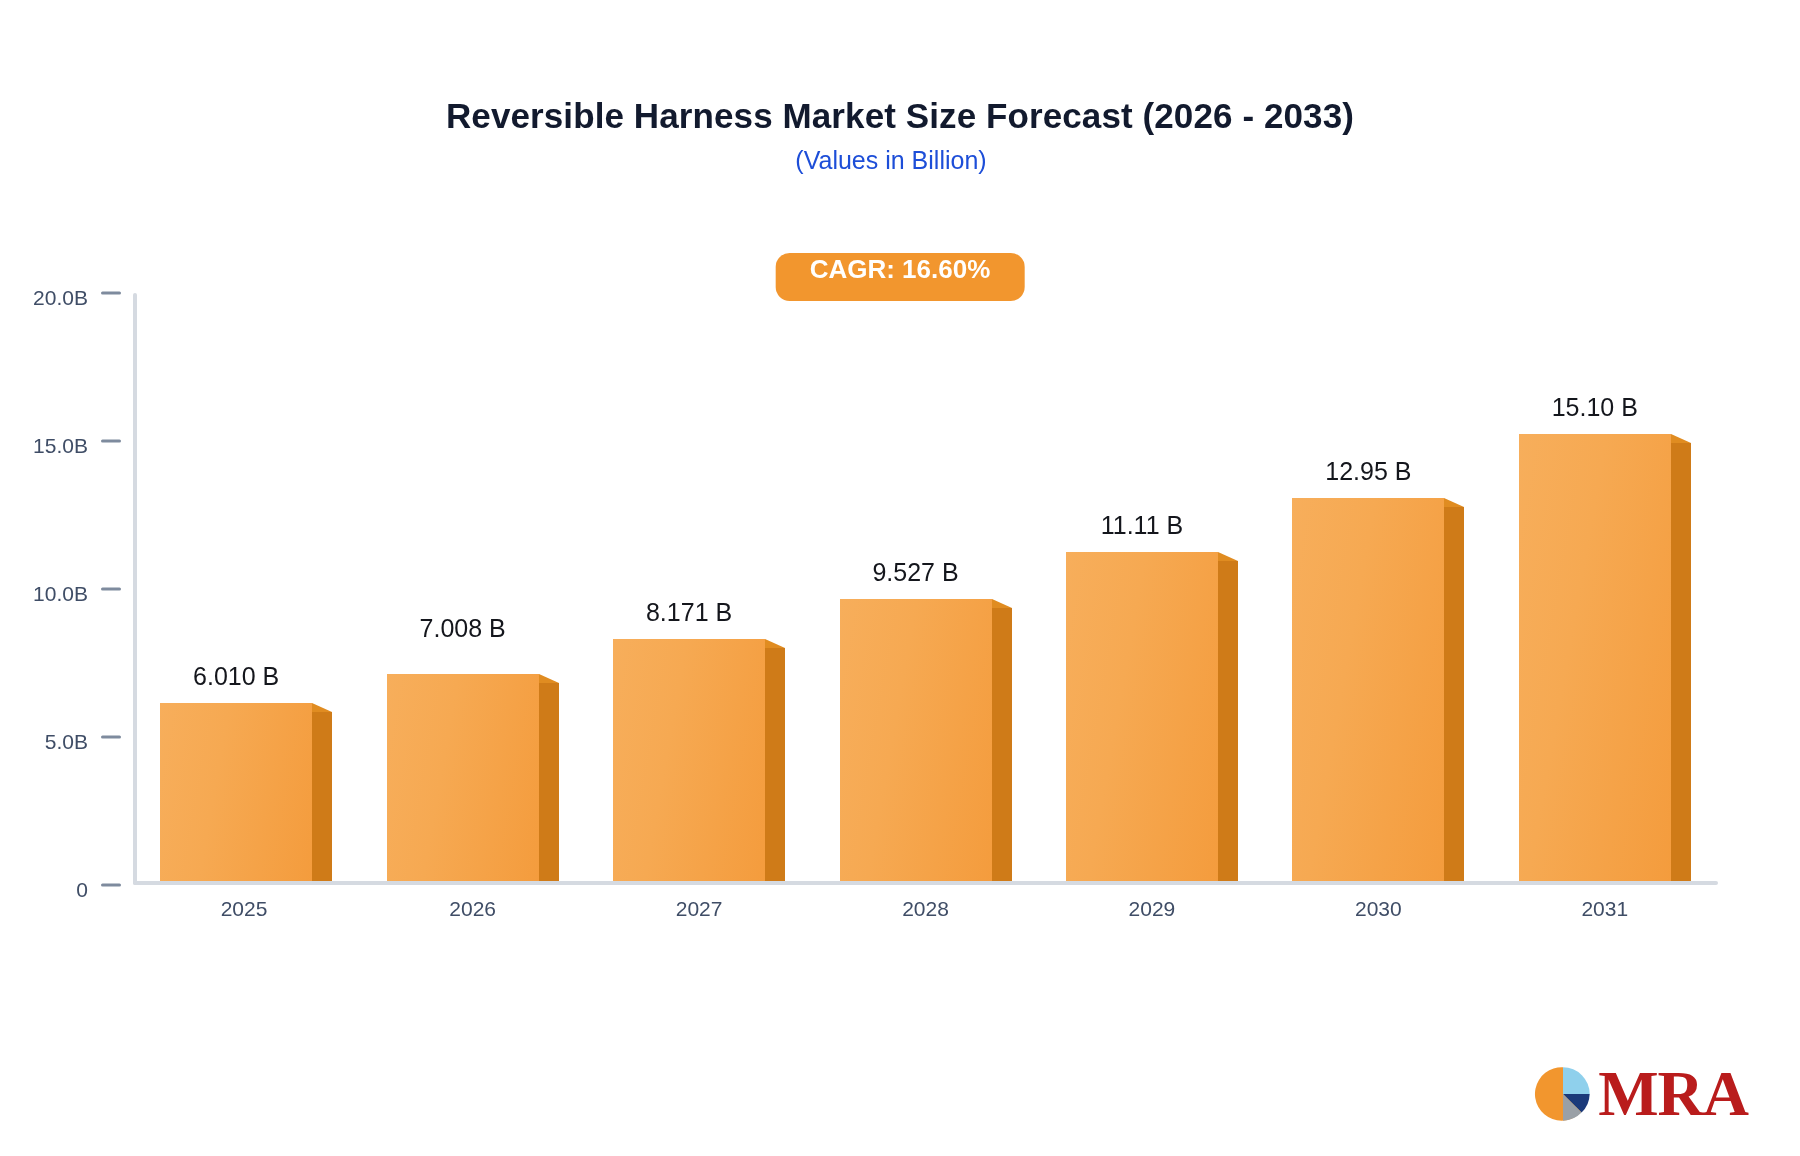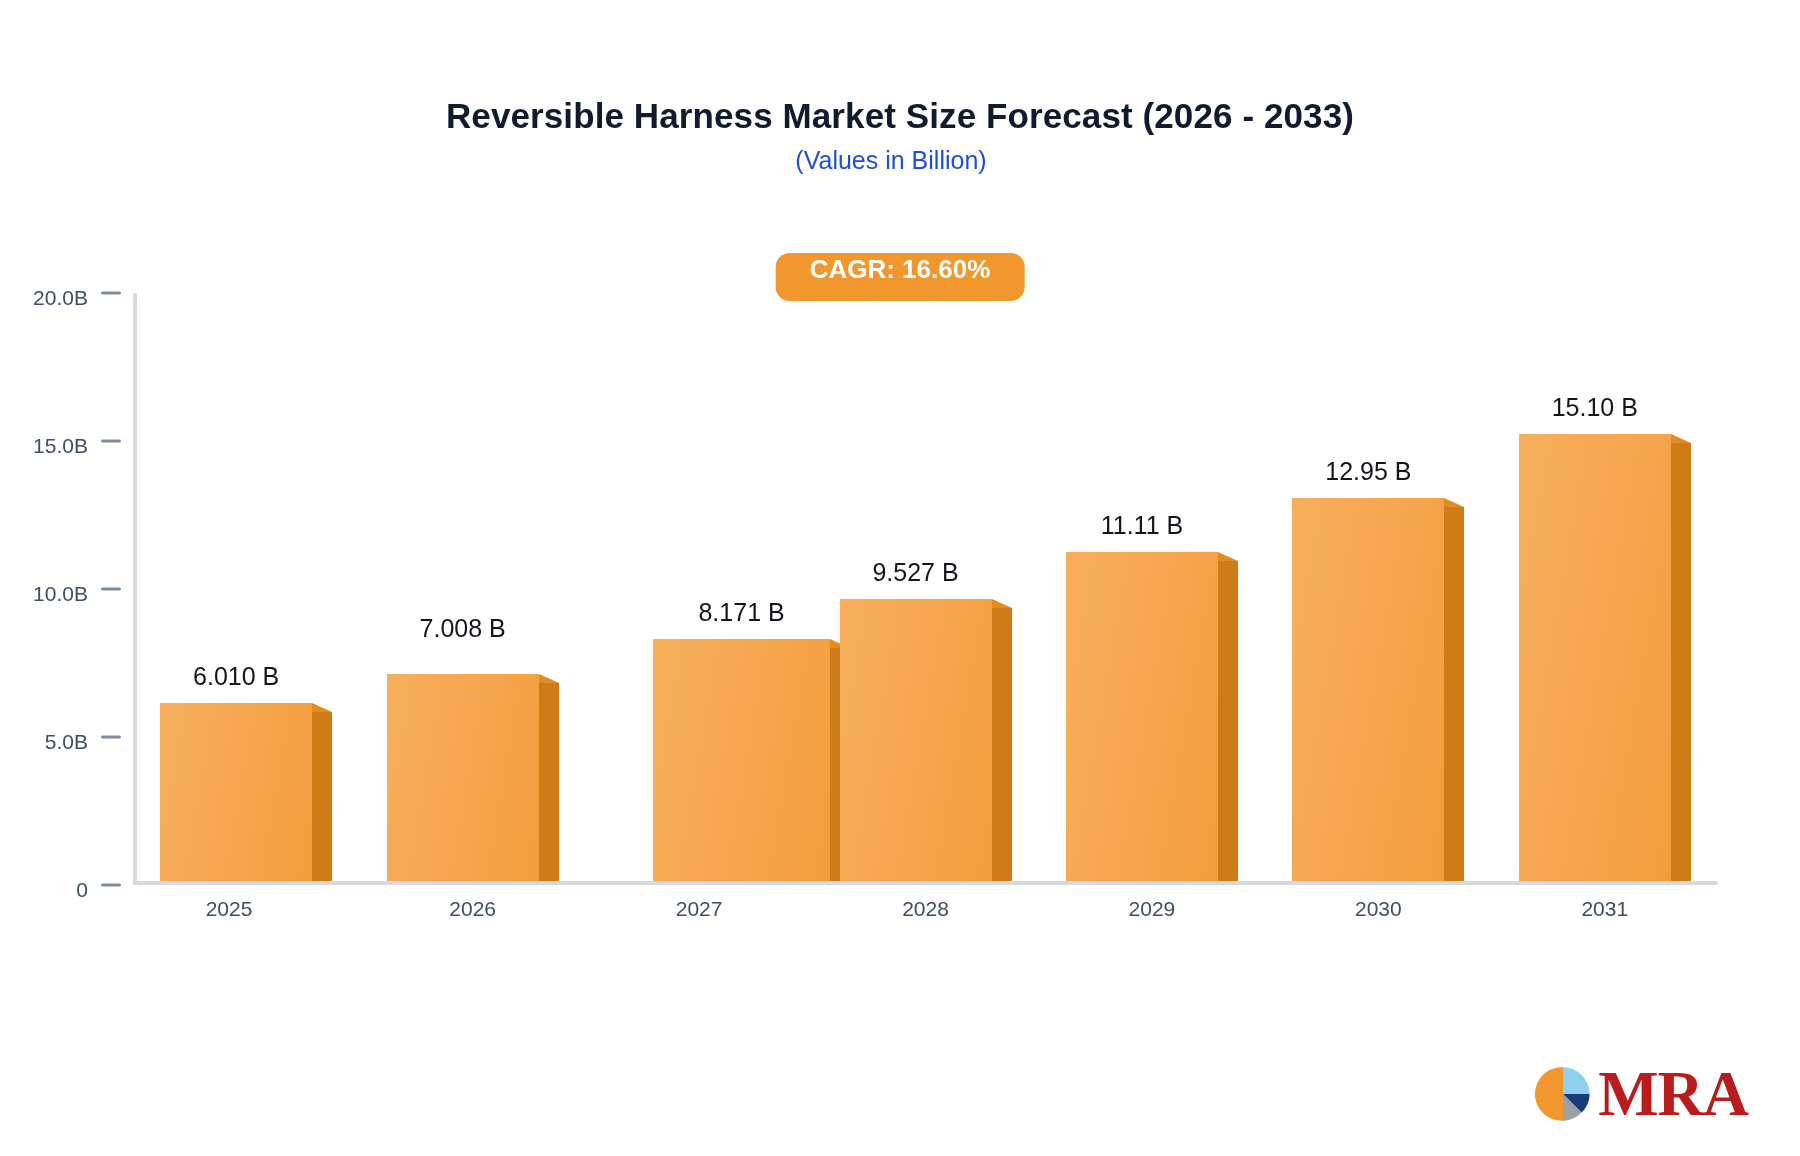--- a/index.html
+++ b/index.html
@@ -159,21 +159,21 @@
           <div class="bar-label">6.010 B</div>
         </div>
         <div class="bar-slot" style="left: 253.643px; width: 152px; height: 226px;">
           <div class="bar3d" style="height: 207.437px;">
             <div class="bar-front"></div>
             <div class="bar-side"></div>
             <div class="bar-side-top"></div>
           </div>
           <div class="bar-label">7.008 B</div>
         </div>
-        <div class="bar-slot" style="left: 480.071px; width: 177px; height: 241.862px; margin-left: 40px;">
+        <div class="bar-slot" style="left: 480.071px; width: 152px; height: 241.862px;">
           <div class="bar3d" style="height: 241.862px;">
             <div class="bar-front"></div>
             <div class="bar-side"></div>
             <div class="bar-side-top"></div>
           </div>
           <div class="bar-label">8.171 B</div>
         </div>
         <div class="bar-slot" style="left: 706.5px; width: 152px; height: 281.999px;">
           <div class="bar3d" style="height: 281.999px;">
             <div class="bar-front"></div>
@@ -201,21 +201,21 @@
         <div class="bar-slot" style="left: 1385.79px; width: 152px; height: 446.96px;">
           <div class="bar3d" style="height: 446.96px;">
             <div class="bar-front"></div>
             <div class="bar-side"></div>
             <div class="bar-side-top"></div>
           </div>
           <div class="bar-label">15.10 B</div>
         </div>
       </div>
     <div id="xticks">
-        <div class="xtick" style="left: 96px;">2025</div>
+        <div class="xtick" style="left: 111px;">2025</div>
         <div class="xtick" style="left: 339.643px;">2026</div>
         <div class="xtick" style="left: 566.071px;">2027</div>
         <div class="xtick" style="left: 792.5px;">2028</div>
         <div class="xtick" style="left: 1018.93px;">2029</div>
         <div class="xtick" style="left: 1245.36px;">2030</div>
         <div class="xtick" style="left: 1471.79px;">2031</div>
       </div>
   </div>
 
   <div class="logo">

